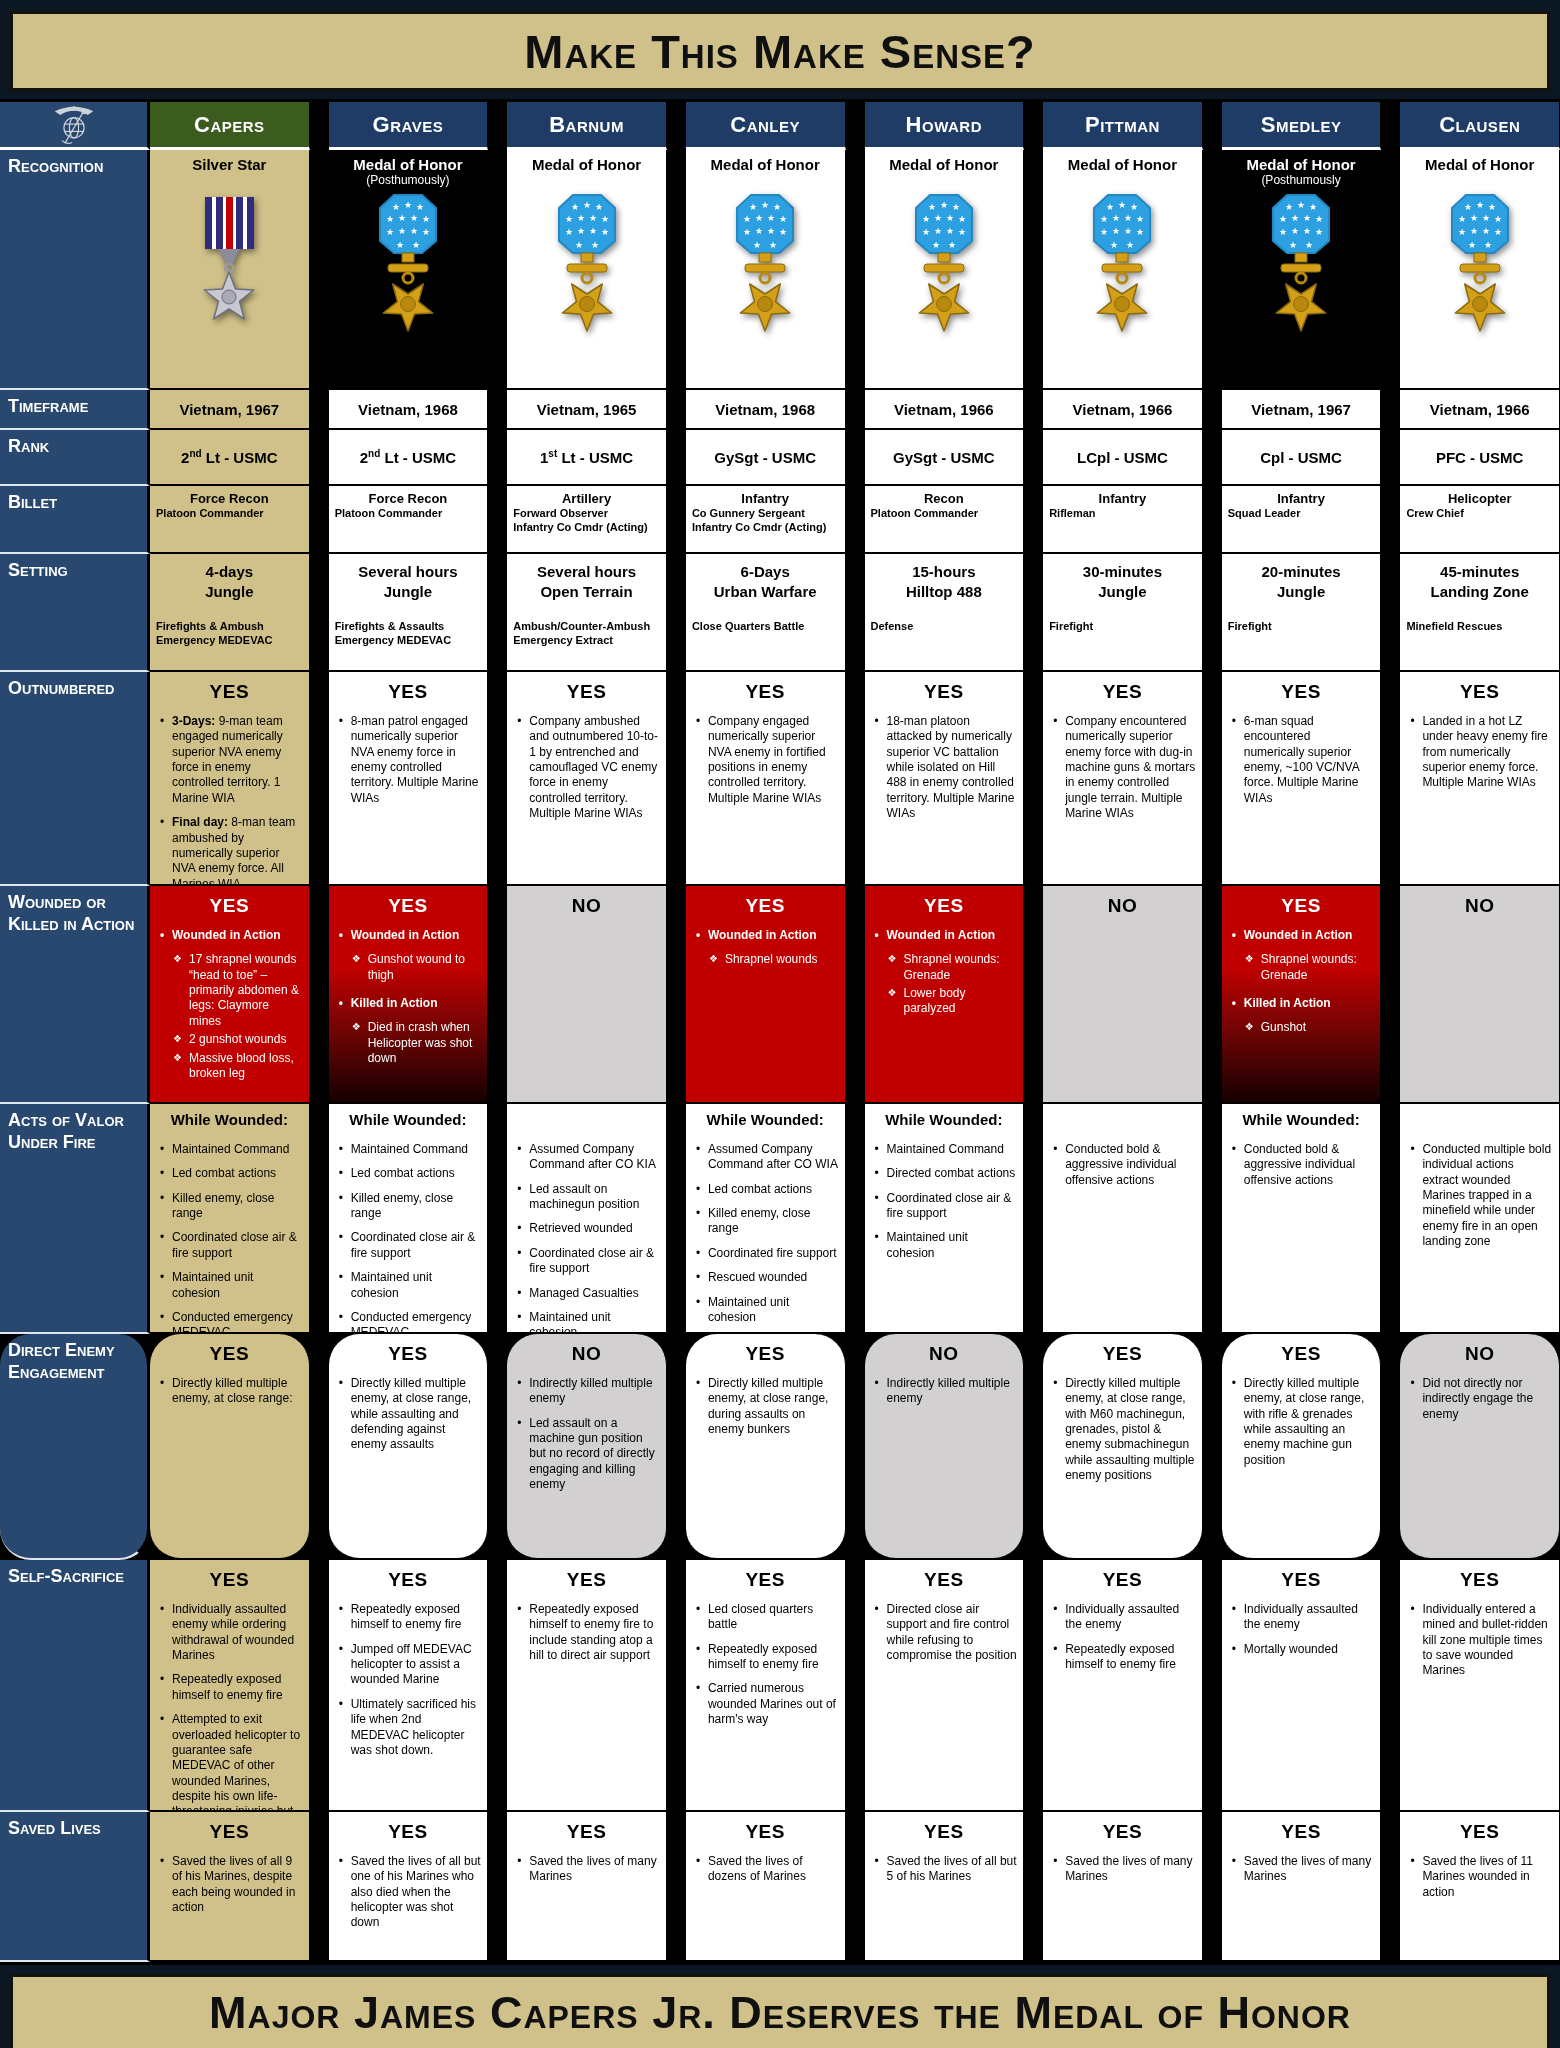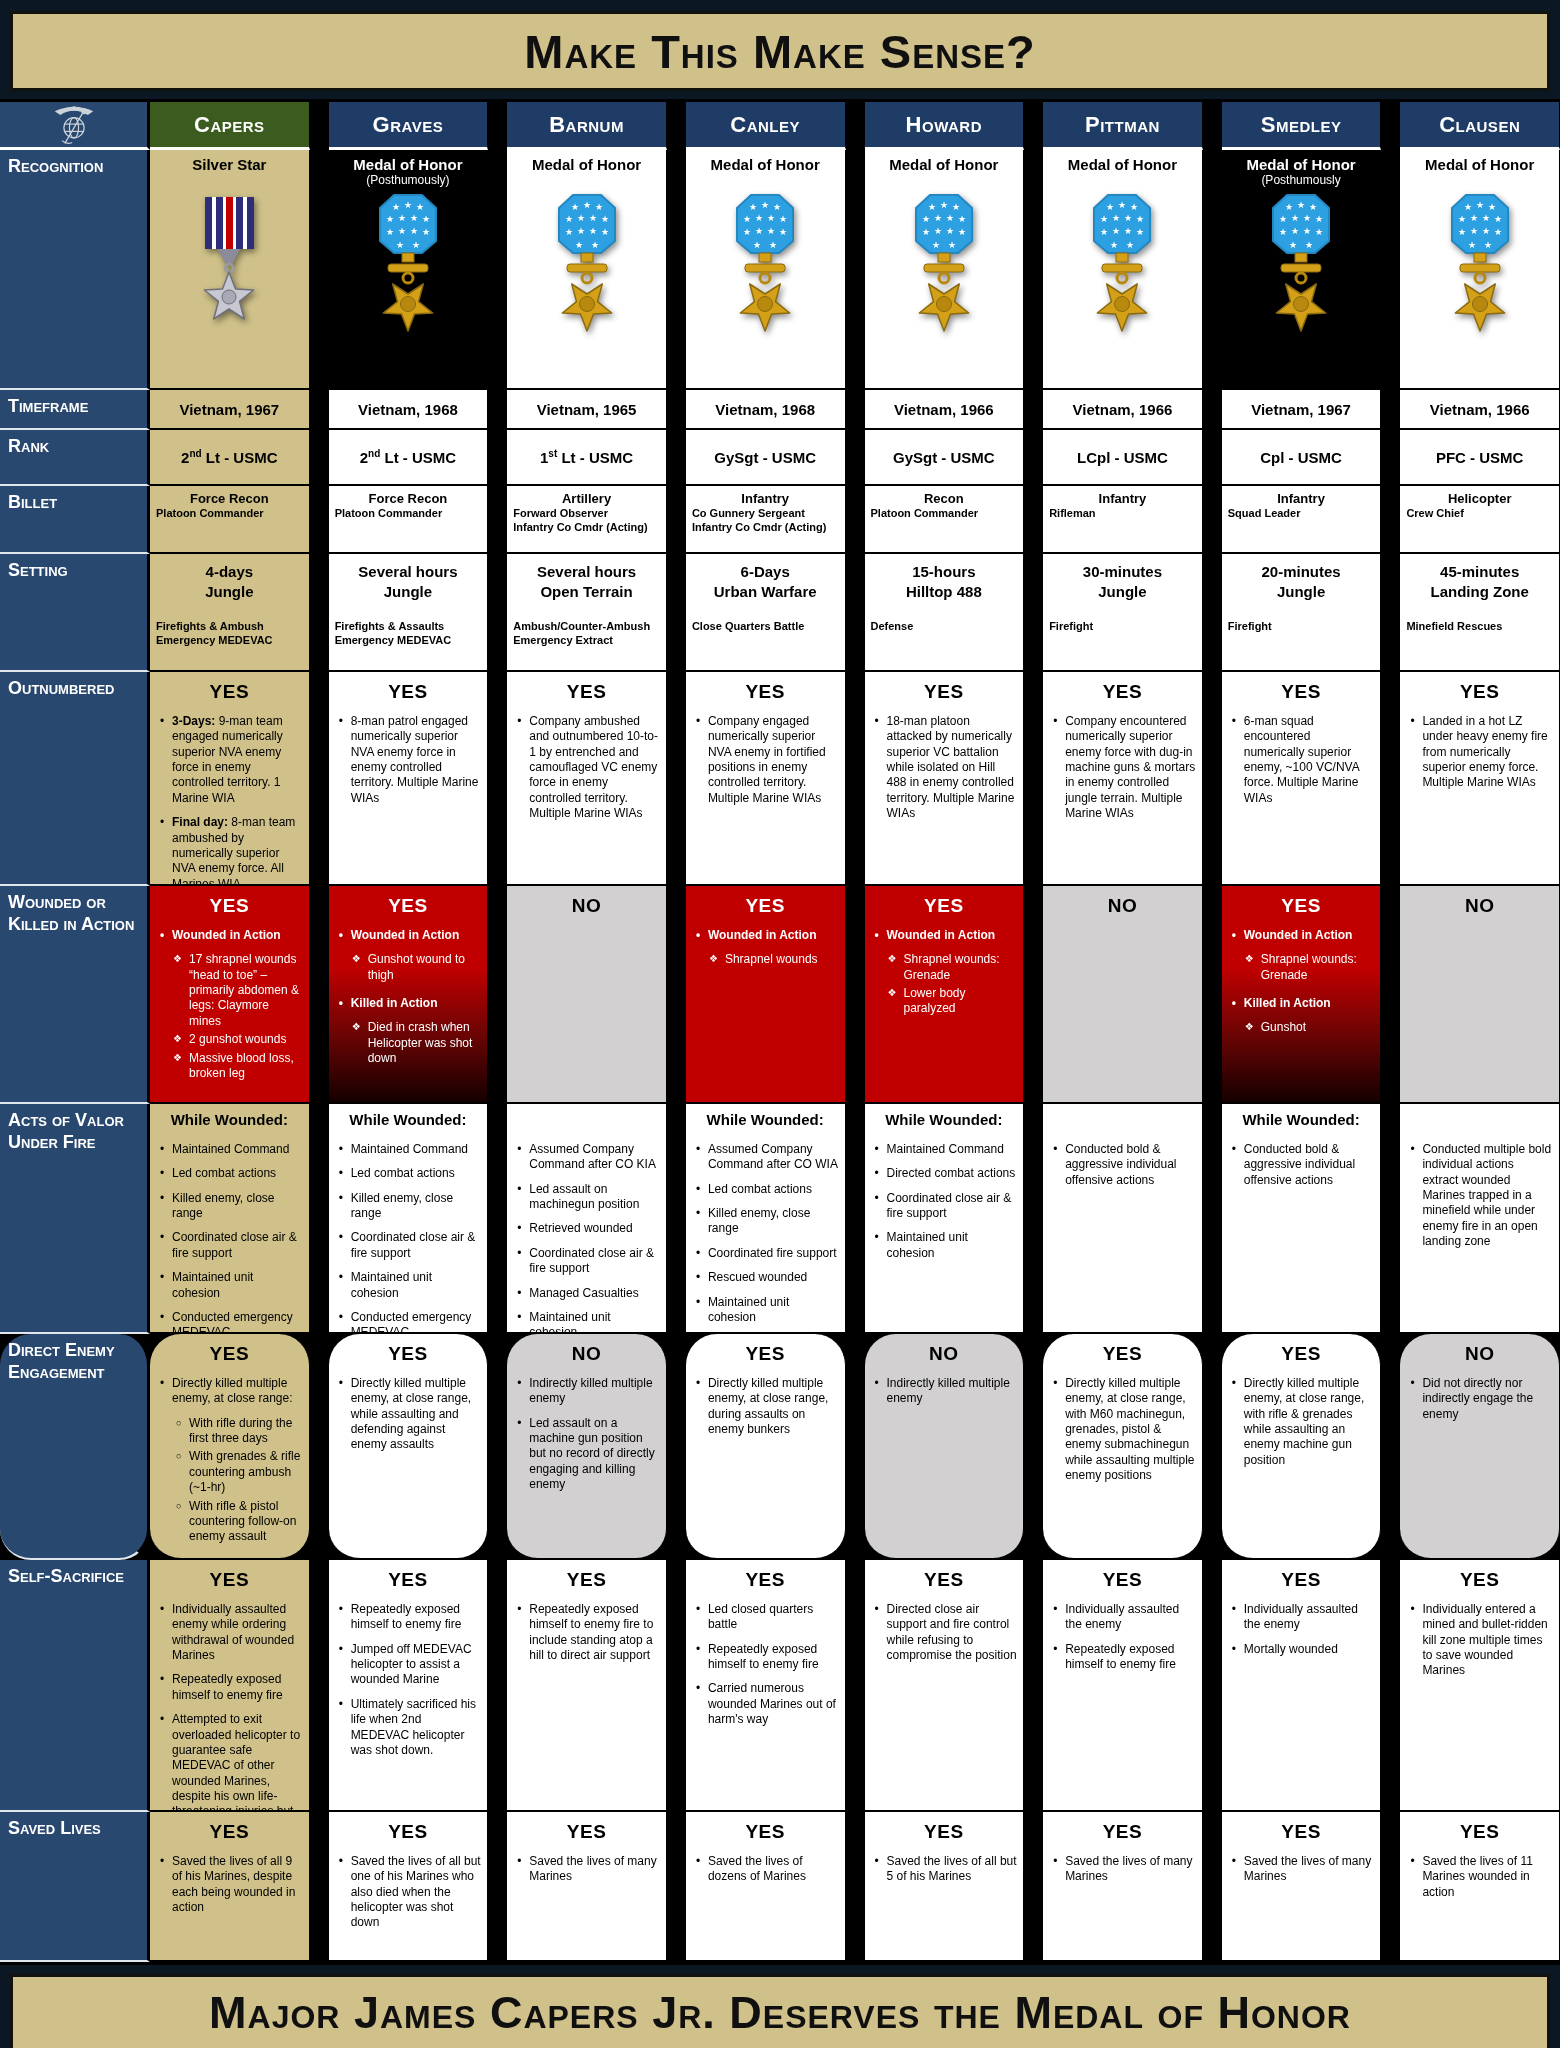--- a/index.html
+++ b/index.html
@@ -202,25 +202,21 @@
                 <li><span>Conducted emergency MEDEVAC</span></li>
                 <li><span>Attempted self-sacrifice</span></li>
               </ul>
             </div>
     </div>
 
     <div class="cell r-eng">
       <div class="verdict">YES</div>
       <div class="osub">
               <ul class="blt">
-                <li><span>Directly killed multiple enemy, at close range:</span><ul>
-                    <li>With rifle during the first three days</li>
-                    <li>With grenades &amp; rifle countering ambush (~1-hr)</li>
-                    <li>With rifle &amp; pistol countering follow-on enemy assault</li>
-                  </ul></li>
+                <li><span>Directly killed multiple enemy, at close range:</span></li>
               </ul>
             </div>
     </div>
 
     <div class="cell r-sac">
       <div class="verdict">YES</div>
       <div>
               <ul class="blt">
                 <li><span>Individually assaulted enemy while ordering withdrawal of wounded Marines</span></li>
                 <li><span>Repeatedly exposed himself to enemy fire</span></li>

